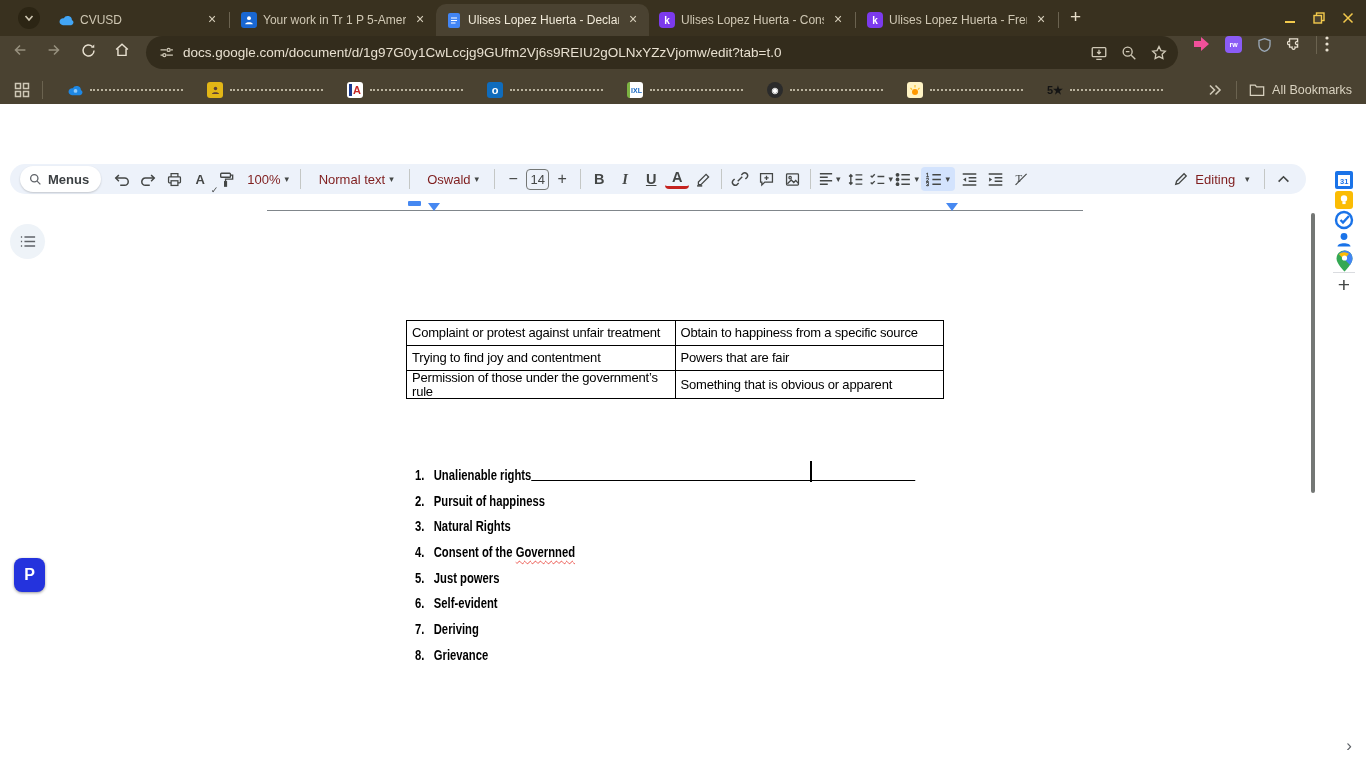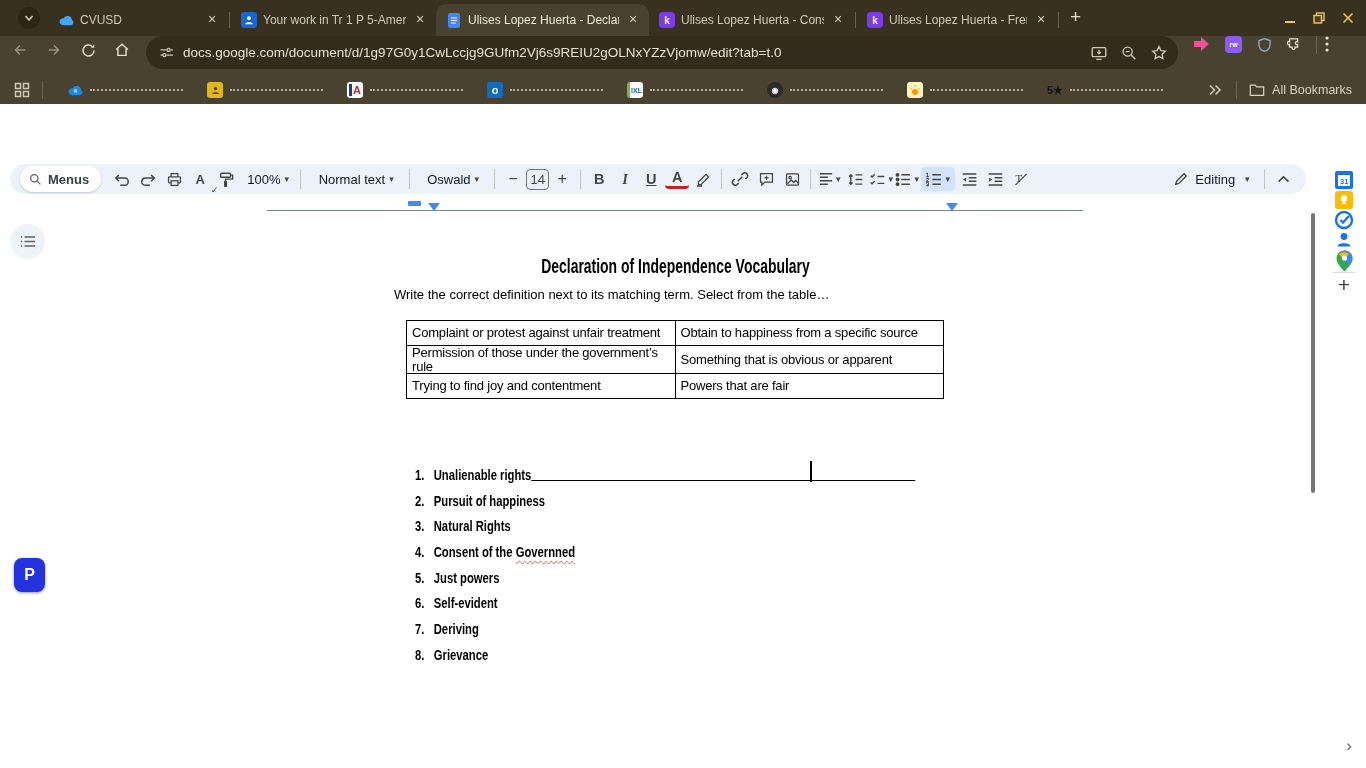--- a/index.html
+++ b/index.html
@@ -72,21 +72,21 @@
   .toolpill { position:absolute; left:10px; top:1px; width:1296px; height:30px; background:#edf2fa;
               border-radius:15px; display:flex; align-items:center; padding:0 10px; color:#444746; }
   .tbtn { height:24px; min-width:24px; display:flex; align-items:center; justify-content:center;
           border-radius:4px; margin:0 1px; flex:none; }
   .tbtn.active { background:#d3e3fd; }
   .caret { font-size:9px; margin-left:2px; color:#444746; }
   .tsep { width:1px; height:20px; background:#c4c7c5; margin:0 5px; flex:none; }
   .menus-pill { background:#fff; border-radius:13px; height:26px; display:flex; align-items:center;
                 gap:6px; padding:0 12px 0 9px; font-size:13px; color:#3c4043;
                 box-shadow:0 1px 2px rgba(0,0,0,.18); margin-right:8px; flex:none;font-weight:bold; }
-  .ddtext { font-size:13px; color:#0f172a; padding:0 2px; white-space:nowrap; }
+  .ddtext { font-size:13px; color:#7f1d1d; padding:0 2px; white-space:nowrap; }
   .sizebox { width:23px; height:21px; border:1px solid #747775; border-radius:4px; font-size:13px;
              display:flex; align-items:center; justify-content:center; color:#444746; }
   .fmt { font-size:14.5px; font-weight:bold; width:24px; text-align:center; }
   .spell { position:relative; font-size:13px; font-weight:bold; }
   .spell .chk { position:absolute; right:-6px; bottom:-4px; font-size:9px; font-weight:normal; }
   .tright { margin-left:auto; display:flex; align-items:center; }
 
   
   .sidepanel { position:absolute; right:0; top:163px; width:44px; height:605px; background:#fff; }
   .spcol { display:flex; flex-direction:column; align-items:center; padding-top:7px; }
@@ -666,36 +666,34 @@
     <svg width="16" height="13" viewBox="0 0 18 14" stroke="#5f6368" stroke-width="1.8">
         <path d="M1 2h1.4M5 2h12M1 7h1.4M5 7h12M1 12h1.4M5 12h12"></path>
       </svg>
   </div>
 
   <div class="ruler-line"></div>
   <div class="ind-bar"></div>
   <div class="tri" style="left:428px"></div>
   <div class="tri" style="left:946px"></div>
 
-  <div class="dtitle"><span>Declaration of Independence Vocabulary</span></div>
-  <div class="instr">Write the correct definition next to its matching term. Select from the table…</div>
 
   <table class="vtable">
     <tbody>
         <tr class="r-s">
       <td>Complaint or protest against unfair treatment</td>
       <td>Obtain to happiness from a specific source</td>
     </tr>
     <tr class="r-s">
+      <td>Trying to find joy and contentment</td>
+      <td>Powers that are fair</td>
+    </tr>
+    <tr class="r-s">
       <td>Permission of those under the government’s rule</td>
       <td>Something that is obvious or apparent</td>
-    </tr>
-    <tr class="r-s">
-      <td>Trying to find joy and contentment</td>
-      <td>Powers that are fair</td>
     </tr>
   </tbody>
     </table>
 
   <div class="vlist">
     <div class="vli" style="top:0px">
       <span class="lline"><span class="num">1.</span><span>Unalienable rights</span><span class="blank"></span></span>
     </div>
     <div class="vli" style="top:26px">
       <span class="lline"><span class="num">2.</span><span>Pursuit of happiness</span></span>

